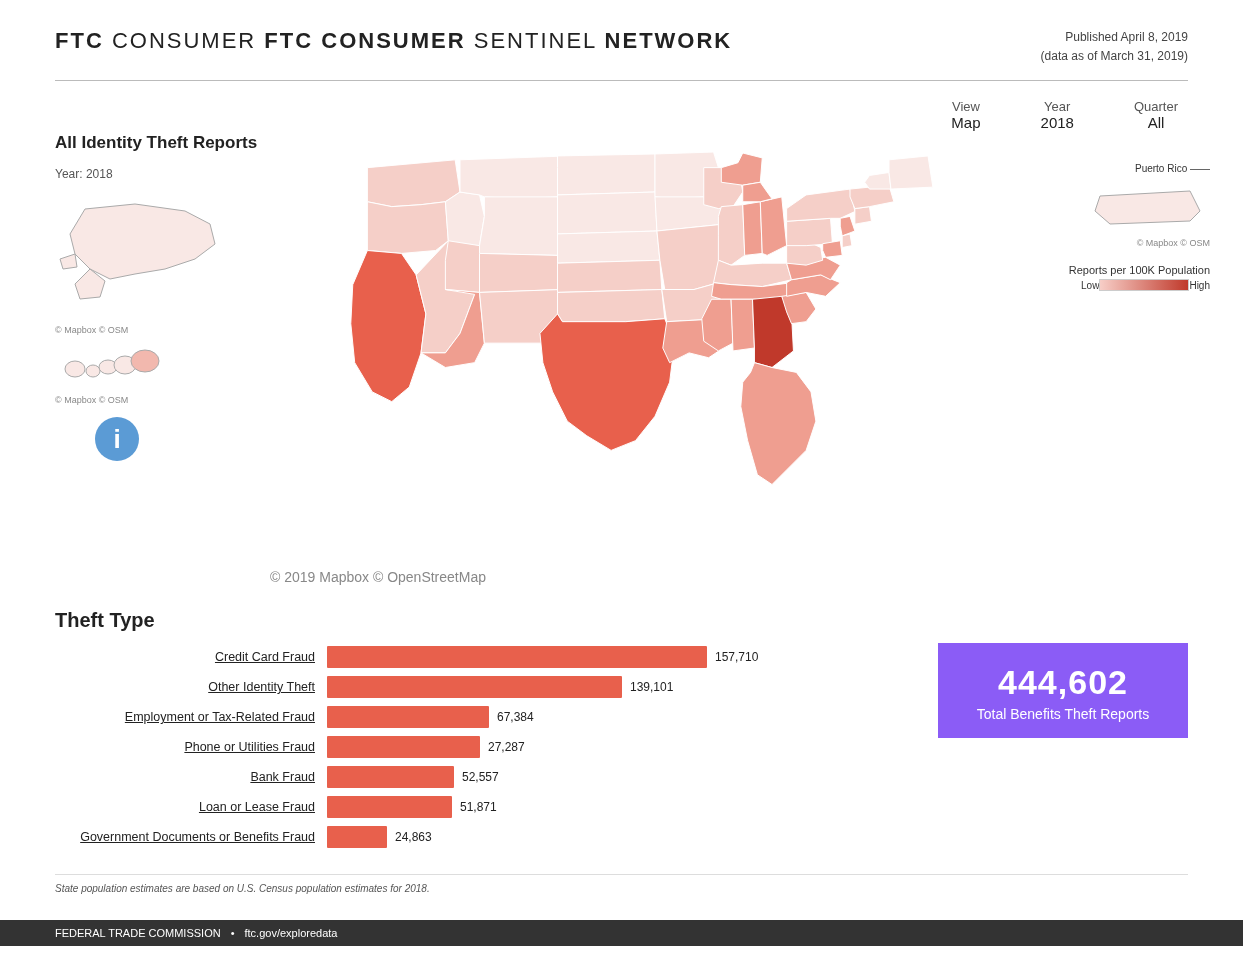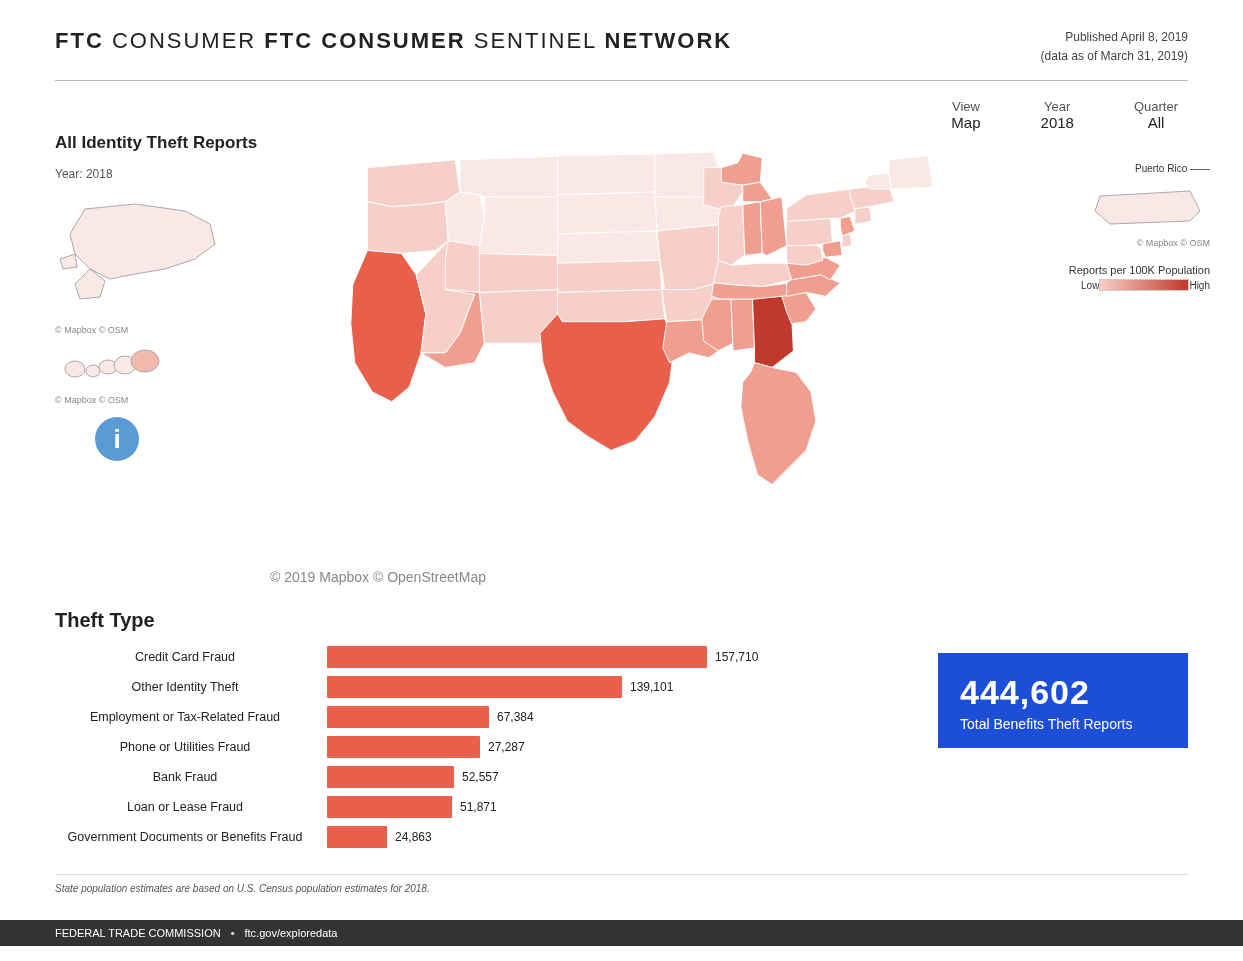--- a/index.html
+++ b/index.html
@@ -87,22 +87,23 @@
     .bar-row {
       display: flex;
       align-items: center;
       margin-bottom: 8px;
       gap: 0;
     }
     .bar-label {
       width: 260px;
       font-size: 12.5px;
       color: #222;
-      text-align: center;
+      text-align: right;
       flex-shrink: 0;
+      text-decoration: underline;
     }
     .bar-track {
       display: flex;
       align-items: center;
       gap: 8px;
       margin-left: 12px;
     }
     .bar-fill {
       height: 22px;
       background: #e8604c;
@@ -111,24 +112,25 @@
     .bar-value {
       font-size: 12px;
       color: #222;
       white-space: nowrap;
     }
     .chart-right {
       width: 250px;
       flex-shrink: 0;
     }
     .total-box {
-      background: #1d4ed8;
+      background: #8b5cf6;
       color: white;
       padding: 20px 22px 16px 22px;
-      margin-top: 44px;
+      margin-top: 34px;
+      text-align: center;
     }
     .total-number {
       font-size: 34px;
       font-weight: 700;
       letter-spacing: 1px;
     }
     .total-label {
       font-size: 14px;
       margin-top: 4px;
     }

